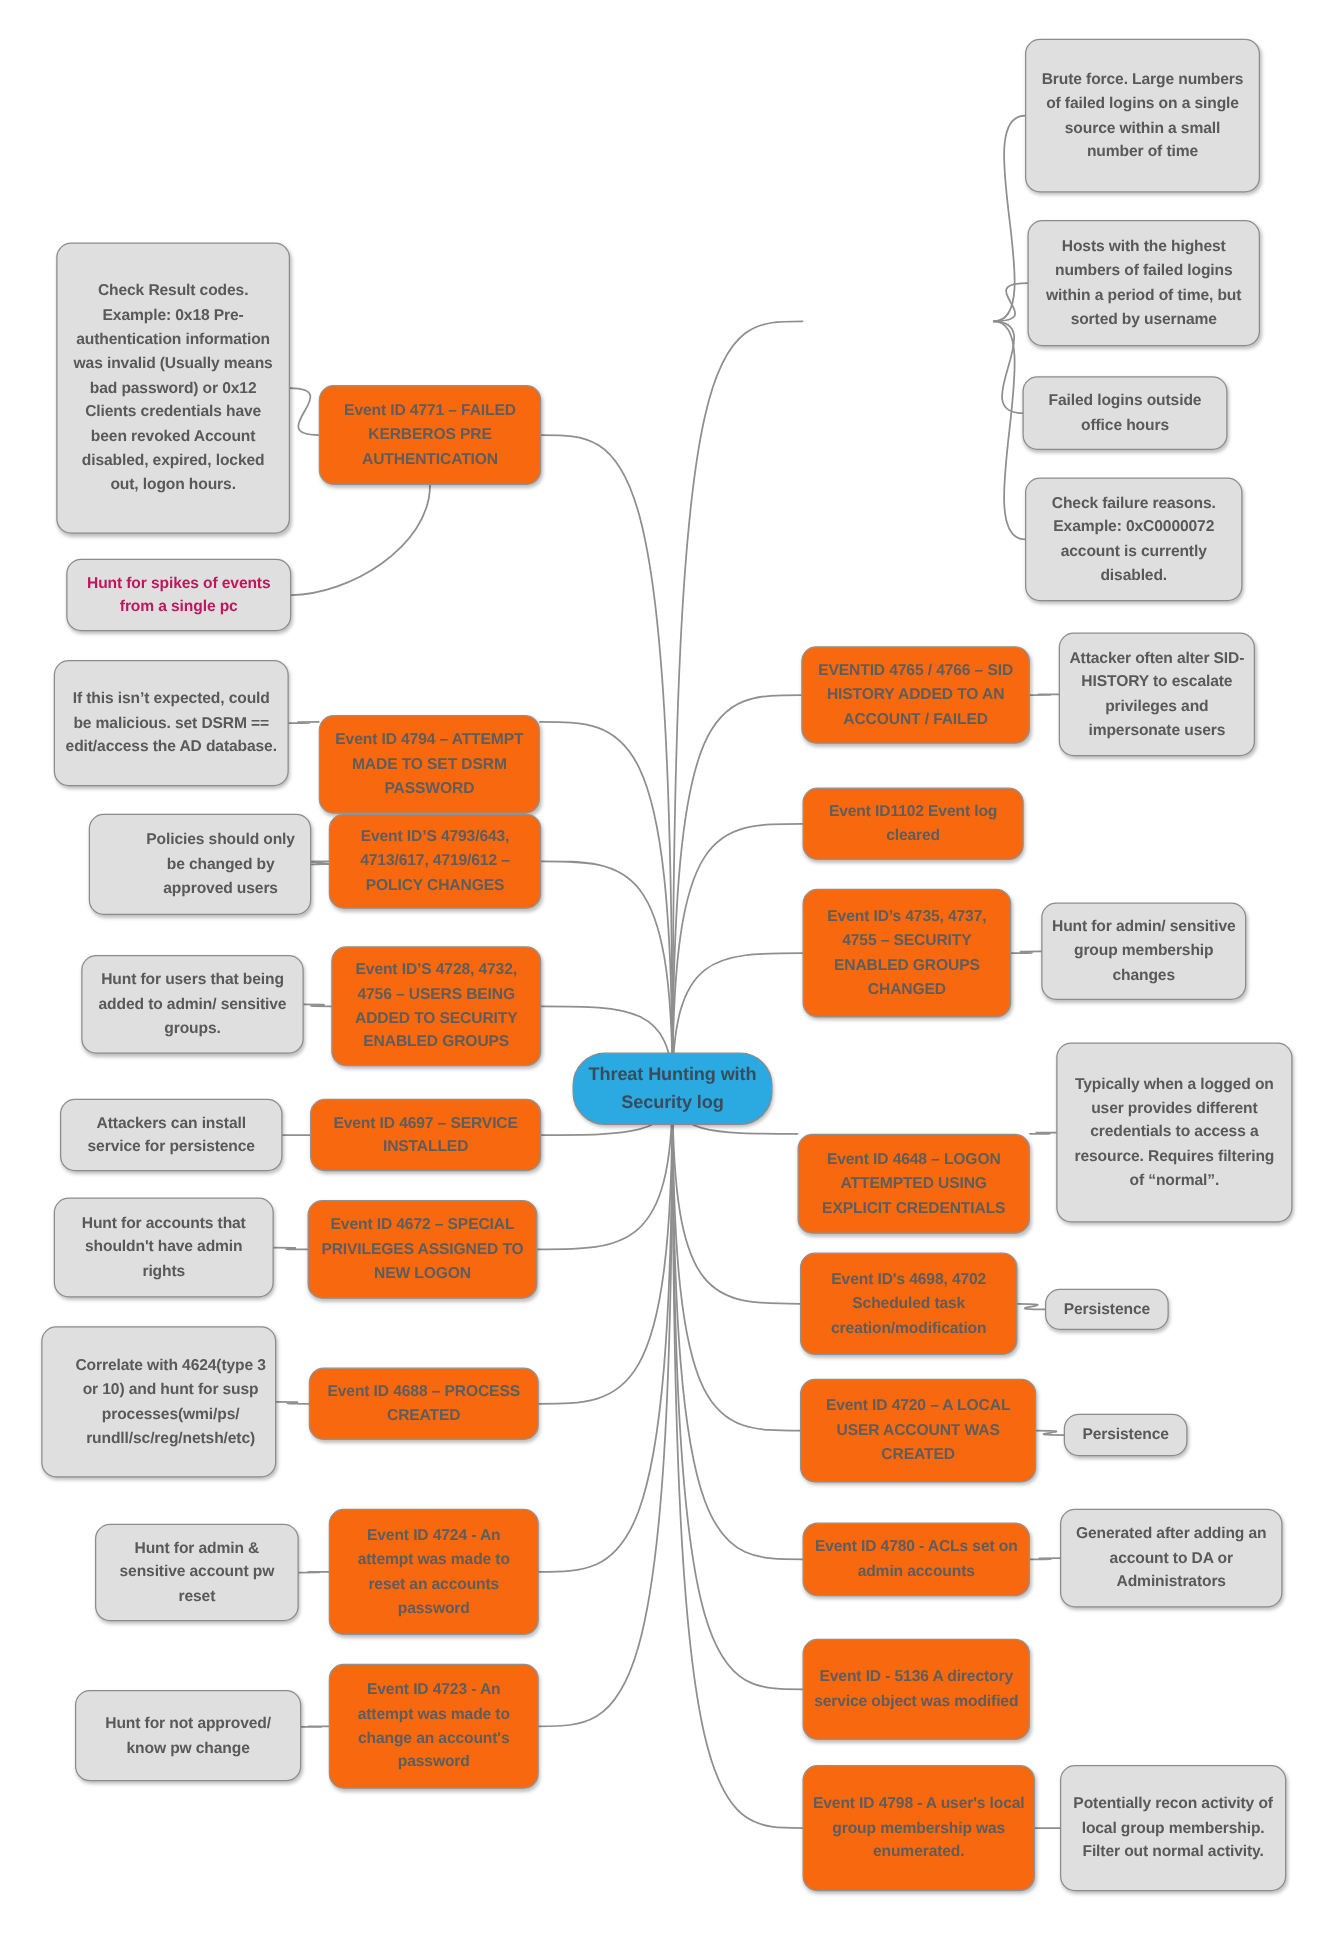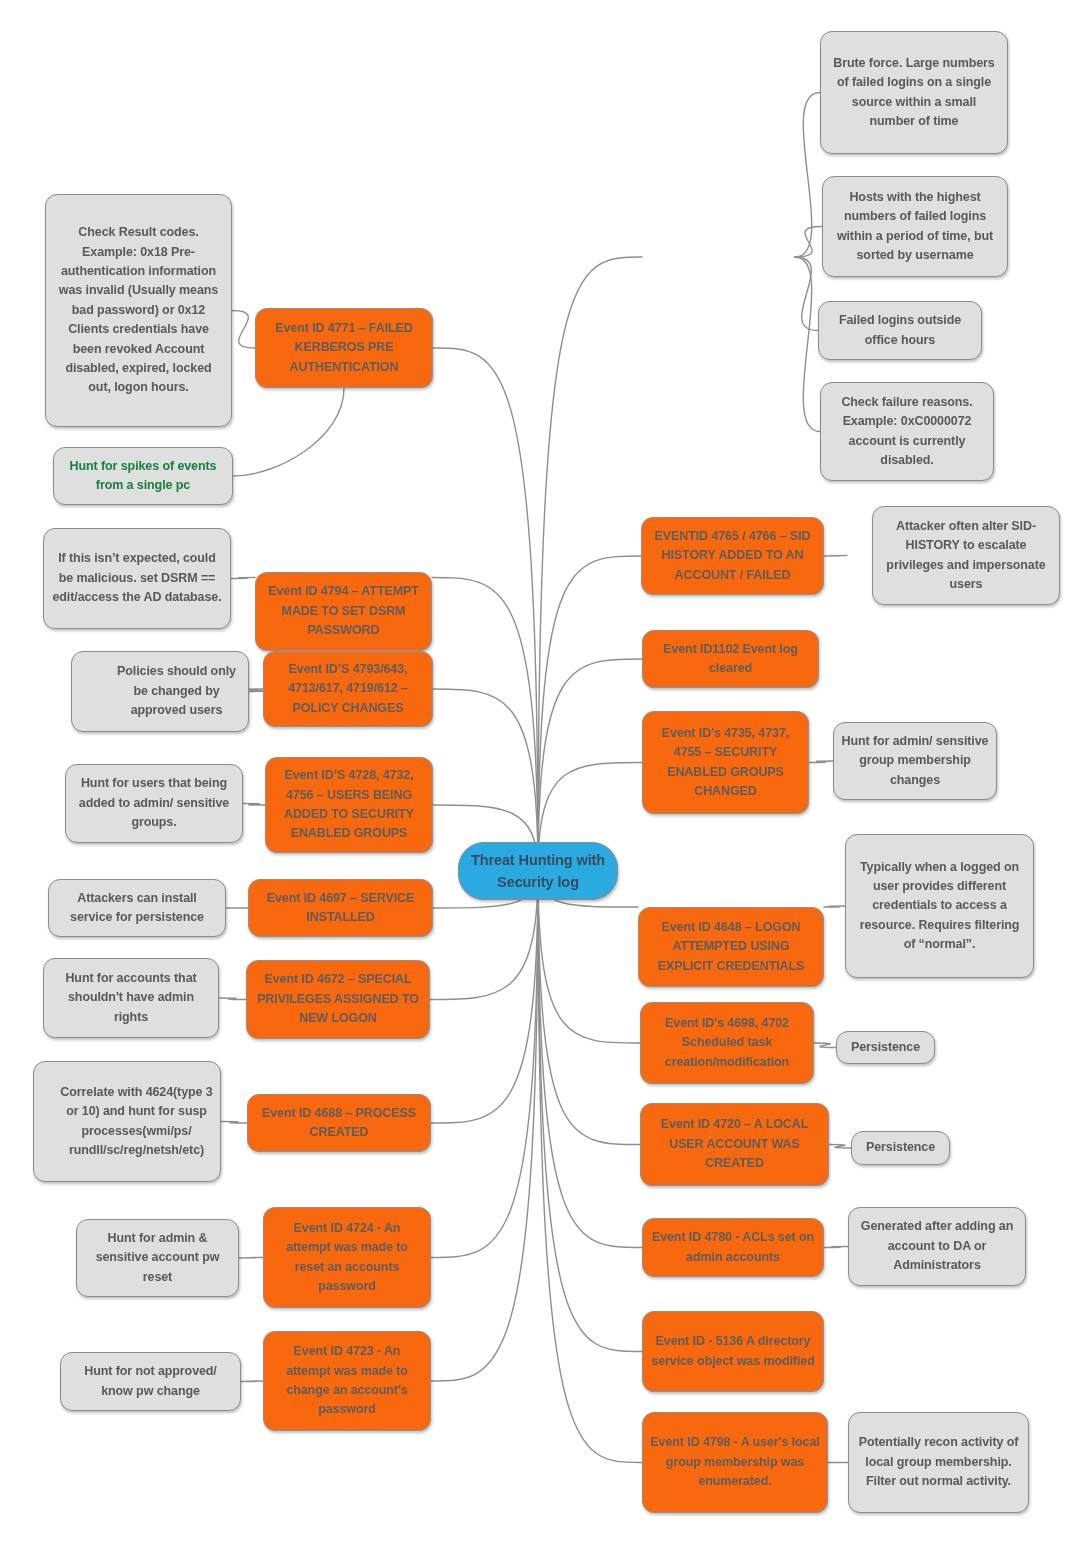--- a/index.html
+++ b/index.html
@@ -107,21 +107,21 @@
     </div>
     <div class="node event" style="left: 263px; top: 1207px; width: 168px; height: 101px; background: rgb(248, 105, 15); border: 1.5px solid rgb(145, 145, 145); color: rgb(93, 93, 93);">
       <span>Event ID 4724 -  An attempt was made to reset an accounts password</span>
     </div>
     <div class="node event" style="left: 263px; top: 1331px; width: 168px; height: 100px; background: rgb(248, 105, 15); border: 1.5px solid rgb(145, 145, 145); color: rgb(93, 93, 93);">
       <span>Event ID 4723 -  An attempt was made to change an account's password</span>
     </div>
     <div class="node note" style="left: 45px; top: 194px; width: 187px; height: 233px; background: rgb(223, 223, 223); border: 1.5px solid rgb(140, 140, 140); color: rgb(89, 89, 89);">
       <span>Check Result codes. Example:  0x18 Pre-authentication information was invalid (Usually means bad password) or 0x12 Clients credentials have been revoked Account disabled, expired, locked out, logon hours.</span>
     </div>
-    <div class="node note" style="left: 53px; top: 447px; width: 180px; height: 58px; background: rgb(223, 223, 223); border: 1.5px solid rgb(140, 140, 140); color: #15803d;">
+    <div class="node note" style="left: 53px; top: 447px; width: 180px; height: 58px; background: rgb(223, 223, 223); border: 1.5px solid rgb(140, 140, 140); color: #be185d;">
       <span>Hunt for spikes of events from a single pc</span>
     </div>
     <div class="node note" style="left: 43px; top: 528px; width: 188px; height: 101px; background: rgb(223, 223, 223); border: 1.5px solid rgb(140, 140, 140); color: rgb(89, 89, 89);">
       <span>If this isn’t expected, could be malicious.  set DSRM == edit/access the AD database.</span>
     </div>
     <div class="node note" style="left: 71px; top: 651px; width: 178px; height: 81px; background: rgb(223, 223, 223); border: 1.5px solid rgb(140, 140, 140); color: rgb(89, 89, 89); padding-left: 40px;">
       <span>Policies should only be changed by approved users</span>
     </div>
     <div class="node note" style="left: 65px; top: 764px; width: 178px; height: 79px; background: rgb(223, 223, 223); border: 1.5px solid rgb(140, 140, 140); color: rgb(89, 89, 89);">
       <span>Hunt for users that being added to admin/ sensitive groups.</span>
@@ -131,21 +131,21 @@
     </div>
     <div class="node note" style="left: 43px; top: 958px; width: 176px; height: 80px; background: rgb(223, 223, 223); border: 1.5px solid rgb(140, 140, 140); color: rgb(89, 89, 89);">
       <span>Hunt for accounts that shouldn't have admin rights</span>
     </div>
     <div class="node note" style="left: 33px; top: 1061px; width: 188px; height: 121px; background: rgb(223, 223, 223); border: 1.5px solid rgb(140, 140, 140); color: rgb(89, 89, 89); padding-left: 26px;">
       <span>Correlate with 4624(type 3 or 10) and hunt for susp processes(wmi/ps/ rundll/sc/reg/netsh/etc)</span>
     </div>
     <div class="node note" style="left: 76px; top: 1219px; width: 163px; height: 78px; background: rgb(223, 223, 223); border: 1.5px solid rgb(140, 140, 140); color: rgb(89, 89, 89);">
       <span>Hunt for admin &amp; sensitive account pw reset</span>
     </div>
-    <div class="node note" style="left: 60px; top: 1352px; width: 181px; height: 59px; background: rgb(223, 223, 223); border: 1.5px solid rgb(140, 140, 140); color: rgb(89, 89, 89);">
+    <div class="node note" style="left: 60px; top: 1352px; width: 181px; height: 73px; background: rgb(223, 223, 223); border: 1.5px solid rgb(140, 140, 140); color: rgb(89, 89, 89);">
       <span>Hunt for not approved/ know pw change</span>
     </div>
     <div class="node event" style="left: 641px; top: 517px; width: 183px; height: 78px; background: rgb(248, 105, 15); border: 1.5px solid rgb(145, 145, 145); color: rgb(93, 93, 93);">
       <span>EVENTID 4765 / 4766 – SID HISTORY ADDED TO AN ACCOUNT / FAILED</span>
     </div>
     <div class="node event" style="left: 642px; top: 630px; width: 177px; height: 58px; background: rgb(248, 105, 15); border: 1.5px solid rgb(145, 145, 145); color: rgb(93, 93, 93);">
       <span>Event ID1102 Event log cleared</span>
     </div>
     <div class="node event" style="left: 642px; top: 711px; width: 167px; height: 103px; background: rgb(248, 105, 15); border: 1.5px solid rgb(145, 145, 145); color: rgb(93, 93, 93);">
       <span>Event ID’s 4735, 4737, 4755 – SECURITY ENABLED GROUPS CHANGED</span>
@@ -173,21 +173,21 @@
     </div>
     <div class="node note" style="left: 822px; top: 176px; width: 186px; height: 101px; background: rgb(223, 223, 223); border: 1.5px solid rgb(140, 140, 140); color: rgb(89, 89, 89);">
       <span>Hosts with the highest numbers of failed logins within a period of time, but sorted by username</span>
     </div>
     <div class="node note" style="left: 818px; top: 301px; width: 164px; height: 59px; background: rgb(223, 223, 223); border: 1.5px solid rgb(140, 140, 140); color: rgb(89, 89, 89);">
       <span>Failed logins outside office hours</span>
     </div>
     <div class="node note" style="left: 820px; top: 382px; width: 174px; height: 99px; background: rgb(223, 223, 223); border: 1.5px solid rgb(140, 140, 140); color: rgb(89, 89, 89);">
       <span>Check failure reasons. Example: 0xC0000072 account is currently disabled.</span>
     </div>
-    <div class="node note" style="left: 847px; top: 506px; width: 188px; height: 99px; background: rgb(223, 223, 223); border: 1.5px solid rgb(140, 140, 140); color: rgb(89, 89, 89); margin-left: 25px;">
+    <div class="node note" style="left: 847px; top: 506px; width: 157px; height: 99px; background: rgb(223, 223, 223); border: 1.5px solid rgb(140, 140, 140); color: rgb(89, 89, 89);">
       <span>Attacker often alter SID-HISTORY to escalate privileges and impersonate users</span>
     </div>
     <div class="node note" style="left: 833px; top: 722px; width: 164px; height: 78px; background: rgb(223, 223, 223); border: 1.5px solid rgb(140, 140, 140); color: rgb(89, 89, 89);">
       <span>Hunt for admin/ sensitive group membership changes</span>
     </div>
     <div class="node note" style="left: 845px; top: 834px; width: 189px; height: 144px; background: rgb(223, 223, 223); border: 1.5px solid rgb(140, 140, 140); color: rgb(89, 89, 89);">
       <span>Typically when a logged on user provides different credentials to access a resource. Requires filtering of “normal”.</span>
     </div>
     <div class="node note" style="left: 836px; top: 1031px; width: 99px; height: 33px; background: rgb(223, 223, 223); border: 1.5px solid rgb(140, 140, 140); color: rgb(89, 89, 89);">
       <span>Persistence</span>

